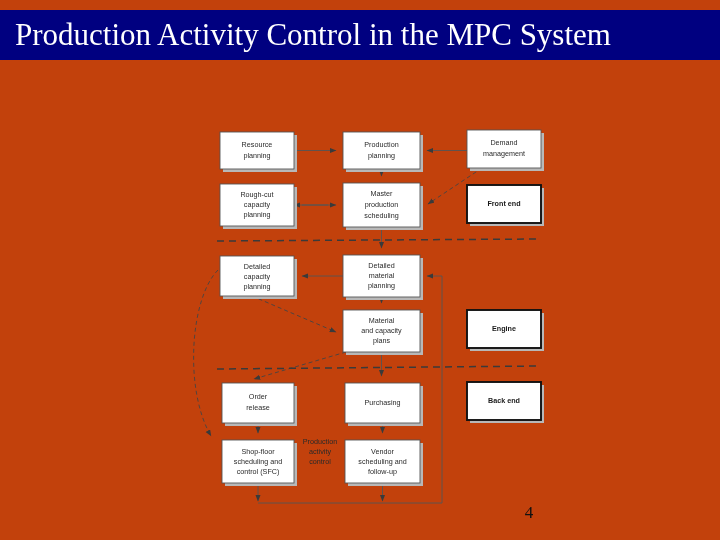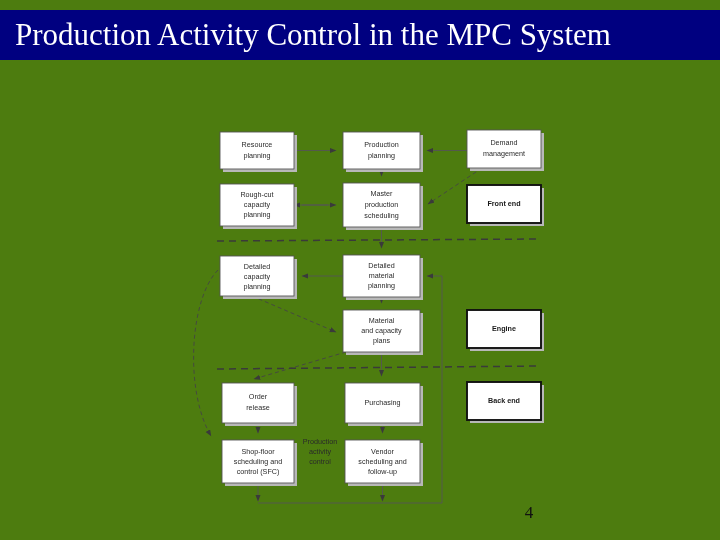--- a/index.html
+++ b/index.html
@@ -10,21 +10,21 @@
   body {
     width: 720px;
     height: 540px;
     overflow: hidden;
     font-family: "Liberation Sans", sans-serif;
   }
   #slide {
     position: relative;
     width: 720px;
     height: 540px;
-    background: #4d7c0f;
+    background: #c2410c;
   }
   #title-bar {
     position: absolute;
     left: 0;
     top: 10px;
     width: 720px;
     height: 50px;
     background: #000080;
   }
   #title-text {

